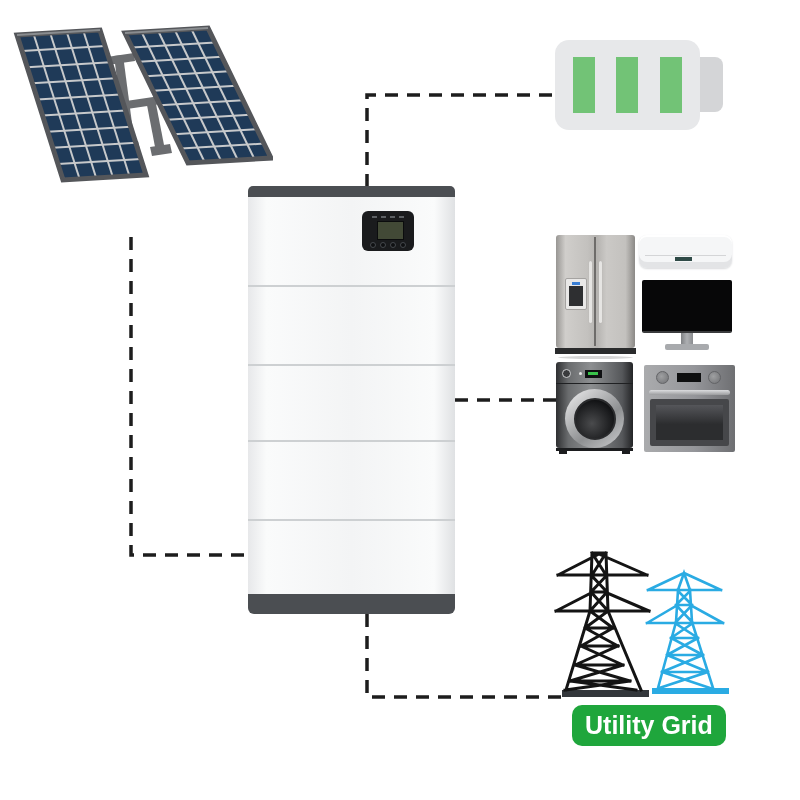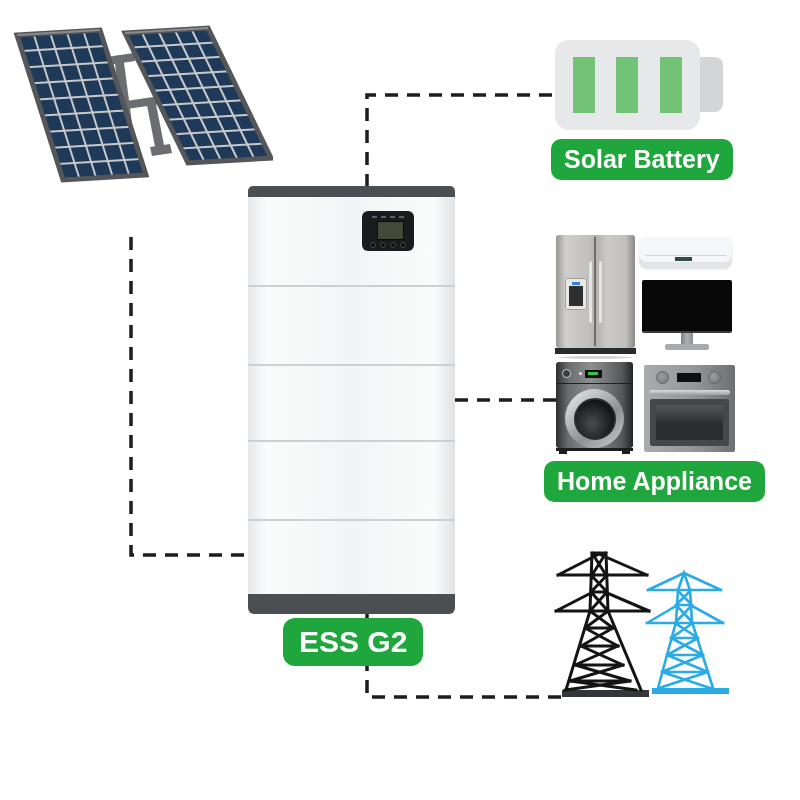--- a/index.html
+++ b/index.html
@@ -239,17 +239,15 @@
       M124 60 H140 M125 45 L140 60 M139 45 L124 60
       M95 78 H171 M124 61 L95 78 M140 61 L171 78
       M124 60 L141 78 M140 60 L123 78
       M119 93 H146 M115 110 H151 M110 127 H156
       M123 78 L146 93 M141 78 L119 93
       M119 93 L151 110 M146 93 L115 110
       M115 110 L156 127 M151 110 L110 127
       M110 127 L158 143 M156 127 L107 143"></path>
   </svg>
 
-  <div class="label" style="left:551px;top:139px">Solar Battery</div>
-  <div class="label" style="left:544px;top:461px">Home Appliance</div>
-  <div class="label label-ess" style="left:283px;top:618px">ESS G2</div>
+  <div class="label" style="left:572px;top:705px">Utility Grid</div>
 
 </div>
 
 </body></html>

